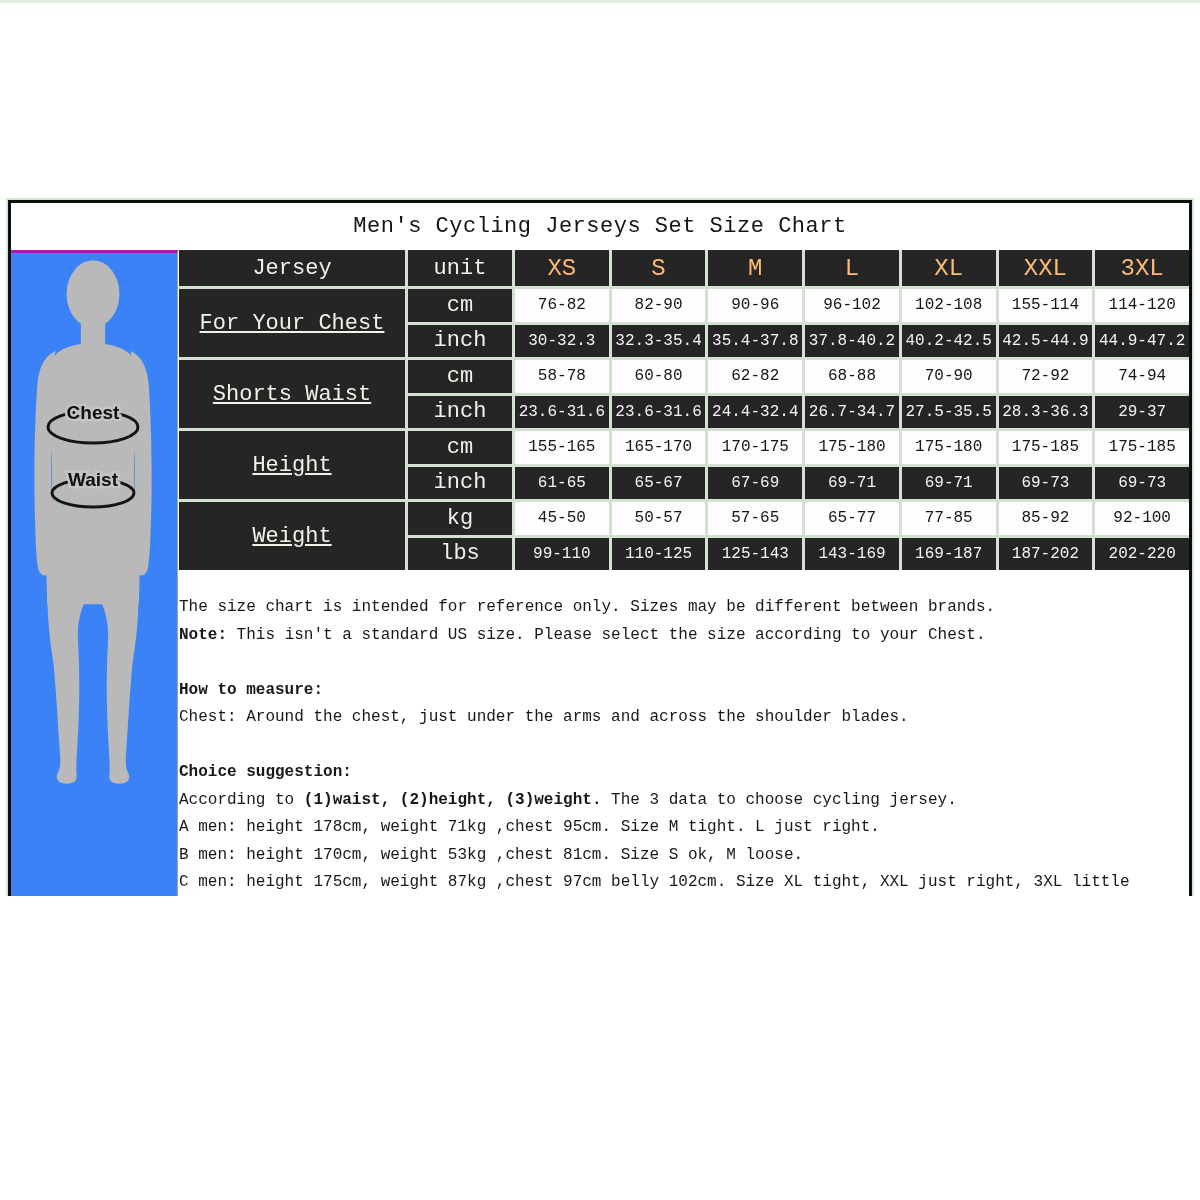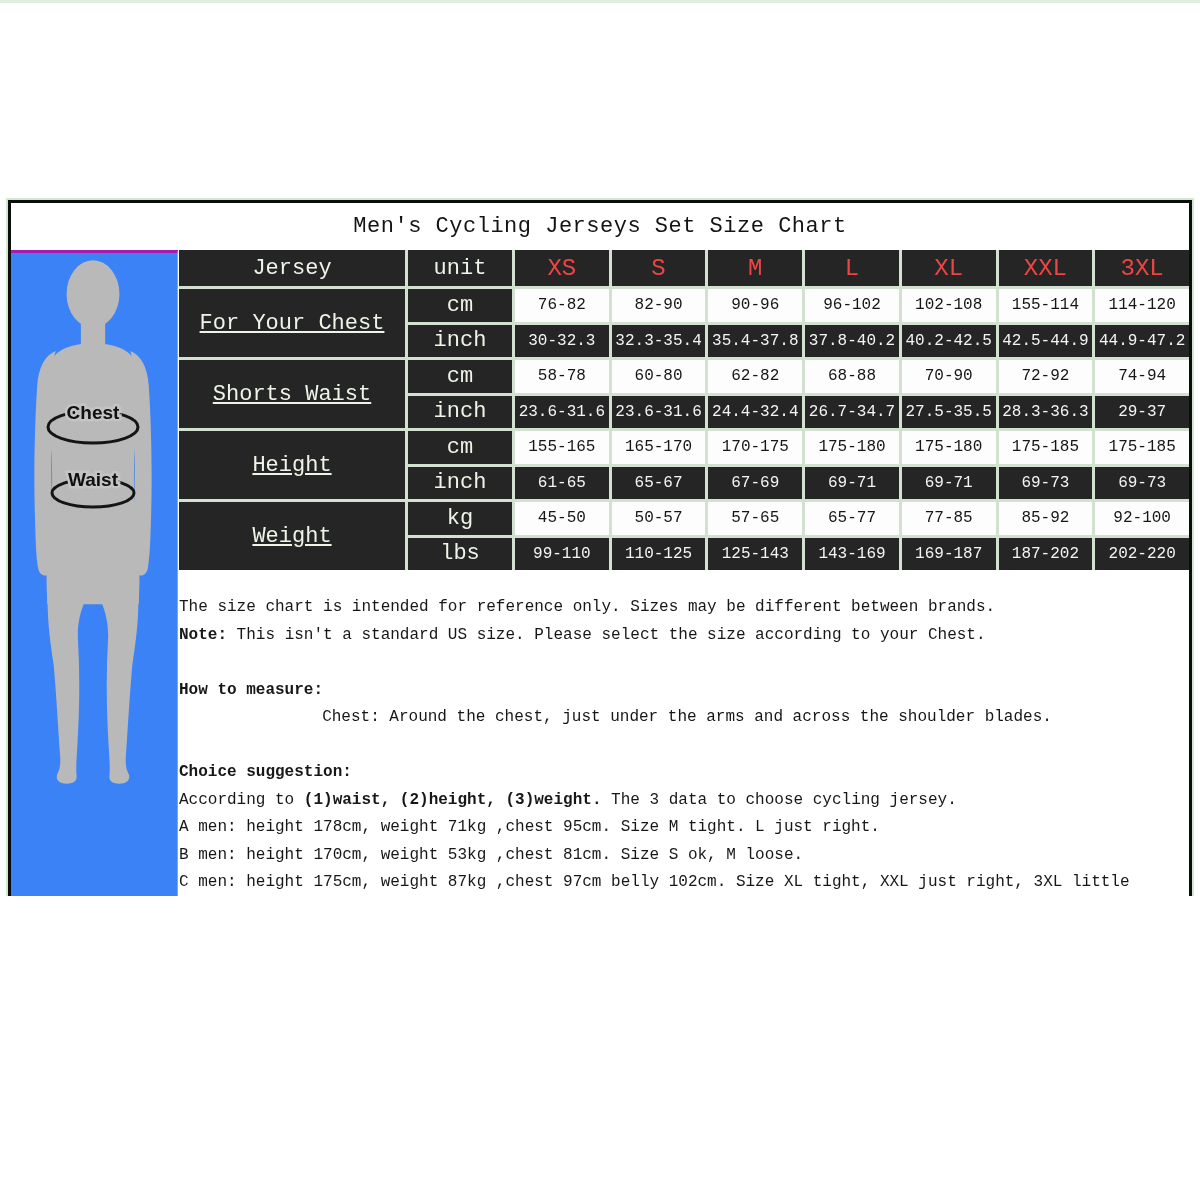--- a/index.html
+++ b/index.html
@@ -15,31 +15,31 @@
   .figure-panel{position:absolute;left:0;top:47px;width:167px;height:739px;
                 border-top:3px solid #a21caf;border-right:1px solid #9aa89a;
                 box-sizing:border-box;background:#3b82f6;}
   .figure-svg{position:absolute;left:2px;top:0;}
   
   .size-table{position:absolute;left:168px;top:47px;width:1010px;
               display:grid;grid-template-columns:226px 104px repeat(7,1fr);
               grid-template-rows:36px repeat(8,32.5px);gap:3px;background:#d3e2d0;}
   .cell{display:flex;align-items:center;justify-content:center;white-space:nowrap;}
   .c-label{background:#252525;color:#eef4e7;font-size:22px;}
-  .c-head{background:#252525;color:#ef4444;font-size:24px;}
+  .c-head{background:#252525;color:#fdba74;font-size:24px;}
   .c-unit{background:#252525;color:#eef4e7;font-size:22px;}
   .c-light{background:#fdfdfd;color:#161616;font-size:16px;}
   .c-darkdata{background:#252525;color:#f4f4f4;font-size:16px;}
   .span2{grid-row:span 2;grid-column:1;text-decoration:underline;}
   
   .notes{position:absolute;left:168px;top:391px;width:990px;color:#171717;
          font-size:16px;line-height:27.5px;}
   .nline{min-height:27.5px;}
   .nspace{height:27.5px;}
-  .indent{padding-left:26px;text-align:center;}
+  .indent{}
   b,.bold{font-weight:bold;}
 </style>
 </head>
 <body>
 
 <div class="page">
   <div class="top-strip"></div>
 
   <div class="panel">
     <div class="title">Men's Cycling Jerseys Set Size Chart</div>

